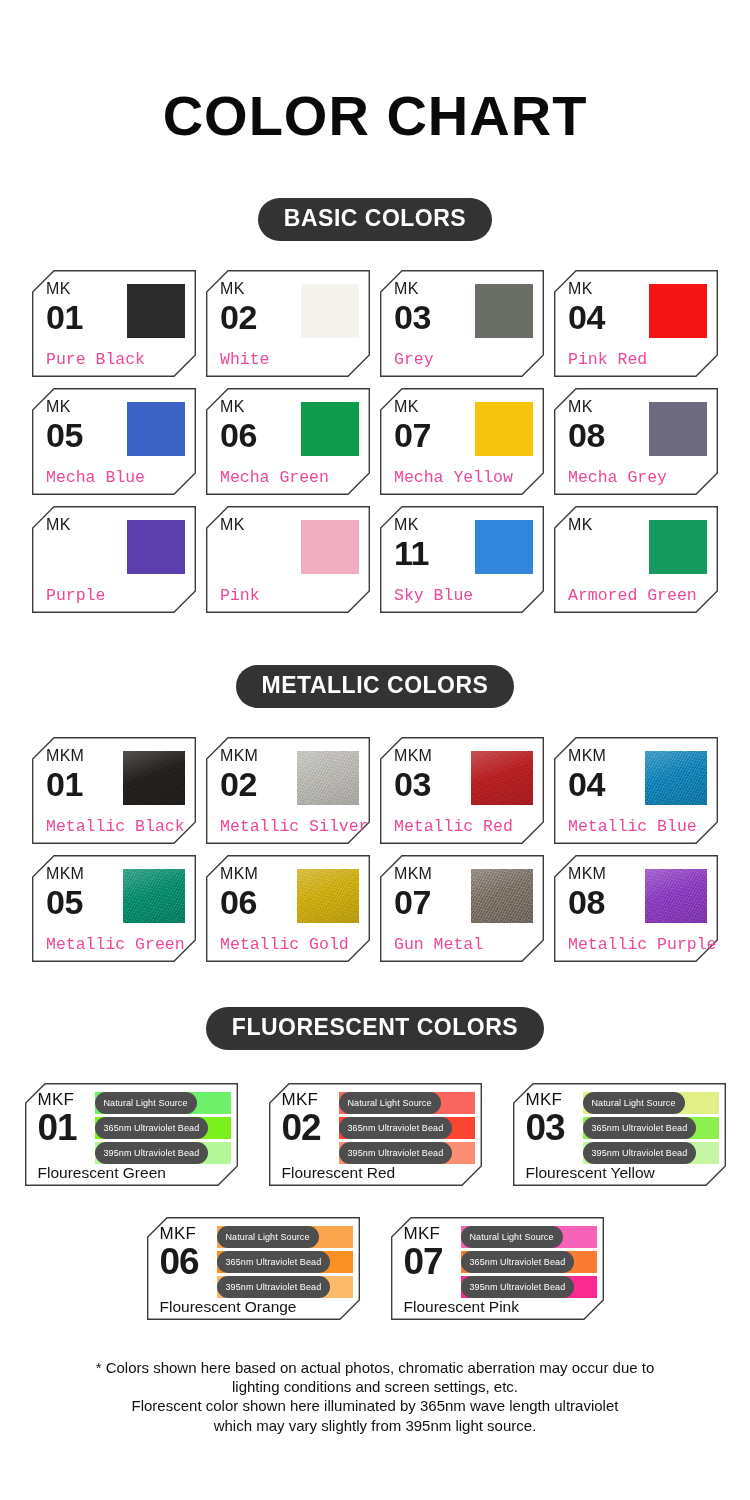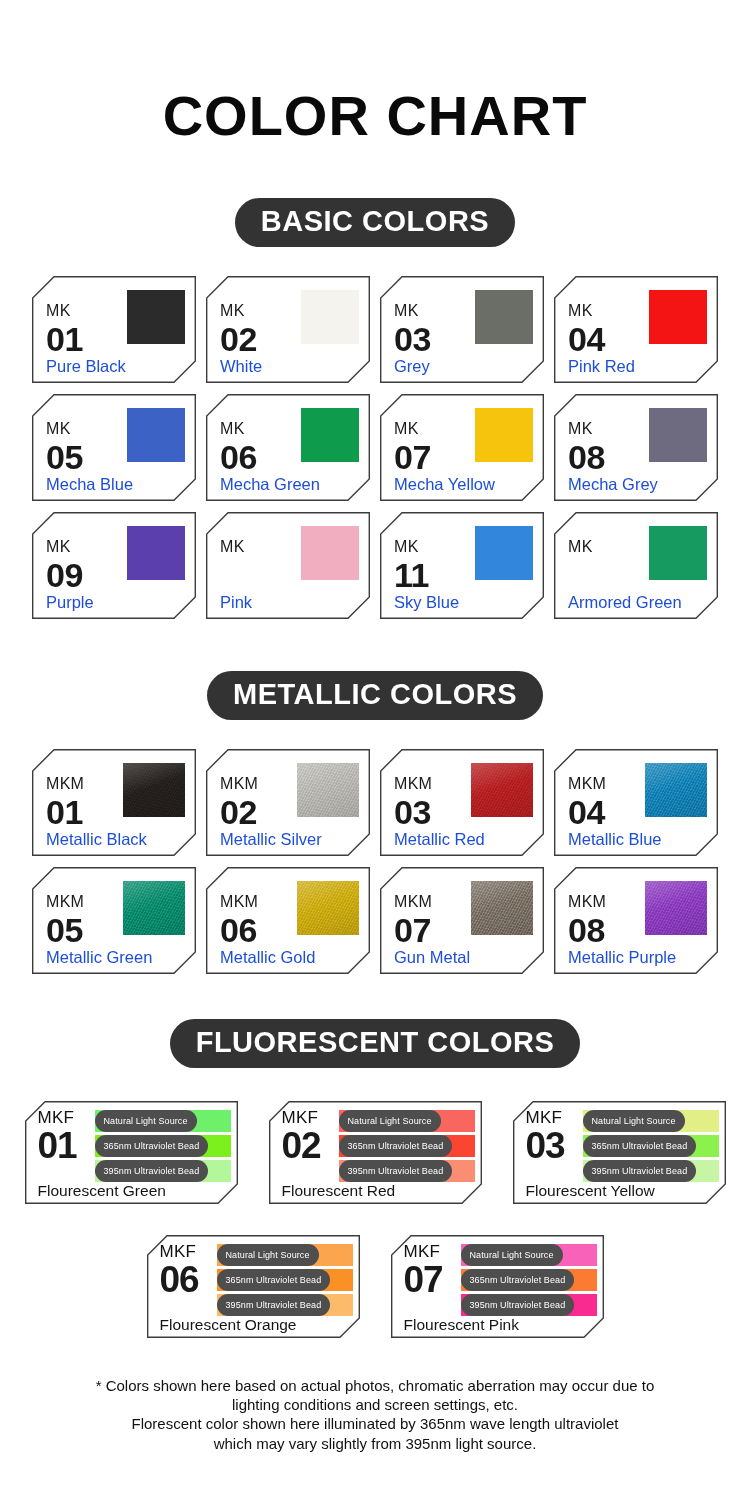--- a/index.html
+++ b/index.html
@@ -34,21 +34,21 @@
   .section-head {
     display: flex;
     justify-content: center;
     align-items: center;
   }
   .section-pill {
     display: inline-block;
     background: #333333;
     color: #ffffff;
     border-radius: 999px;
-    font-size: 29px;
+    font-size: 23px;
     font-weight: 700;
     letter-spacing: 0.5px;
     padding: 7px 26px 9px 26px;
     white-space: nowrap;
   }
 
   
   .grid {
     display: flex;
     flex-wrap: wrap;
@@ -75,21 +75,21 @@
   .card-border polygon {
     fill: none;
     stroke: #3c3c3c;
     stroke-width: 1.4;
   }
 
   .card-inner {
     position: relative;
     width: 100%;
     height: 100%;
-    padding: 27px 10px 8px 14px;
+    padding: 11px 10px 8px 14px;
   }
 
   .code-prefix {
     font-size: 16px;
     font-weight: 400;
     color: #1a1a1a;
     line-height: 1;
     letter-spacing: 0.3px;
   }
   .code-num {
@@ -99,23 +99,24 @@
     line-height: 1;
     margin-top: 3px;
     letter-spacing: -0.5px;
   }
   .card-name {
     position: absolute;
     left: 14px;
     bottom: 9px;
     font-size: 16.5px;
     font-weight: 400;
-    color: #1d4ed8;
+    color: #ec4899;
     line-height: 1;
     white-space: nowrap;
+    font-family: Liberation Mono, monospace;
   }
 
   .swatch {
     position: absolute;
     right: 11px;
     top: 14px;
     width: 58px;
     height: 54px;
   }
   .swatch.wide { width: 62px; }
@@ -326,21 +327,20 @@
           <div class="card-name">Mecha Grey</div>
           <div class="swatch" style="background:#6e6b80;"></div>
         </div>
       </div>
       <div class="card" style="clip-path: none;">
         <svg class="card-border" viewBox="0 0 164 107" width="164" height="107" preserveAspectRatio="none">
           <polygon points="22,0.7 163.3,0.7 163.3,85 142,106.3 0.7,106.3 0.7,22"></polygon>
         </svg>
         <div class="card-inner">
           <div class="code-prefix">MK</div>
-          <div class="code-num">09</div>
           <div class="card-name">Purple</div>
           <div class="swatch" style="background:#5b3fad;"></div>
         </div>
       </div>
       <div class="card" style="clip-path: none;">
         <svg class="card-border" viewBox="0 0 164 107" width="164" height="107" preserveAspectRatio="none">
           <polygon points="22,0.7 163.3,0.7 163.3,85 142,106.3 0.7,106.3 0.7,22"></polygon>
         </svg>
         <div class="card-inner">
           <div class="code-prefix">MK</div>

